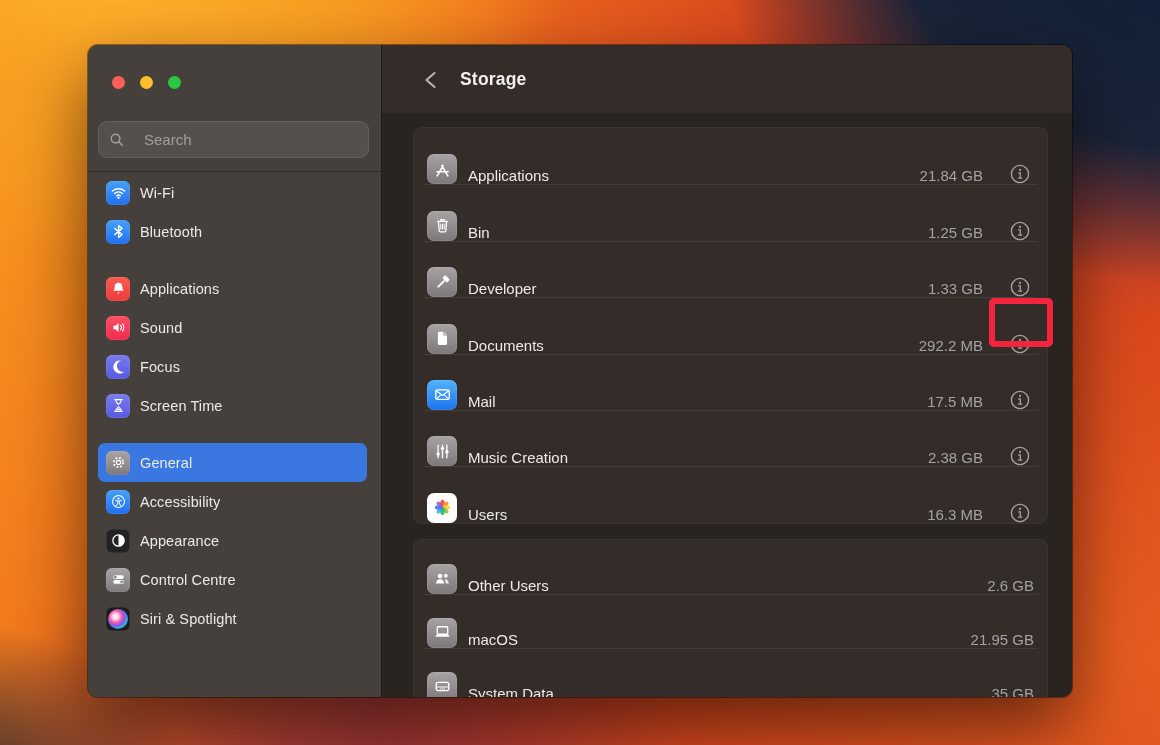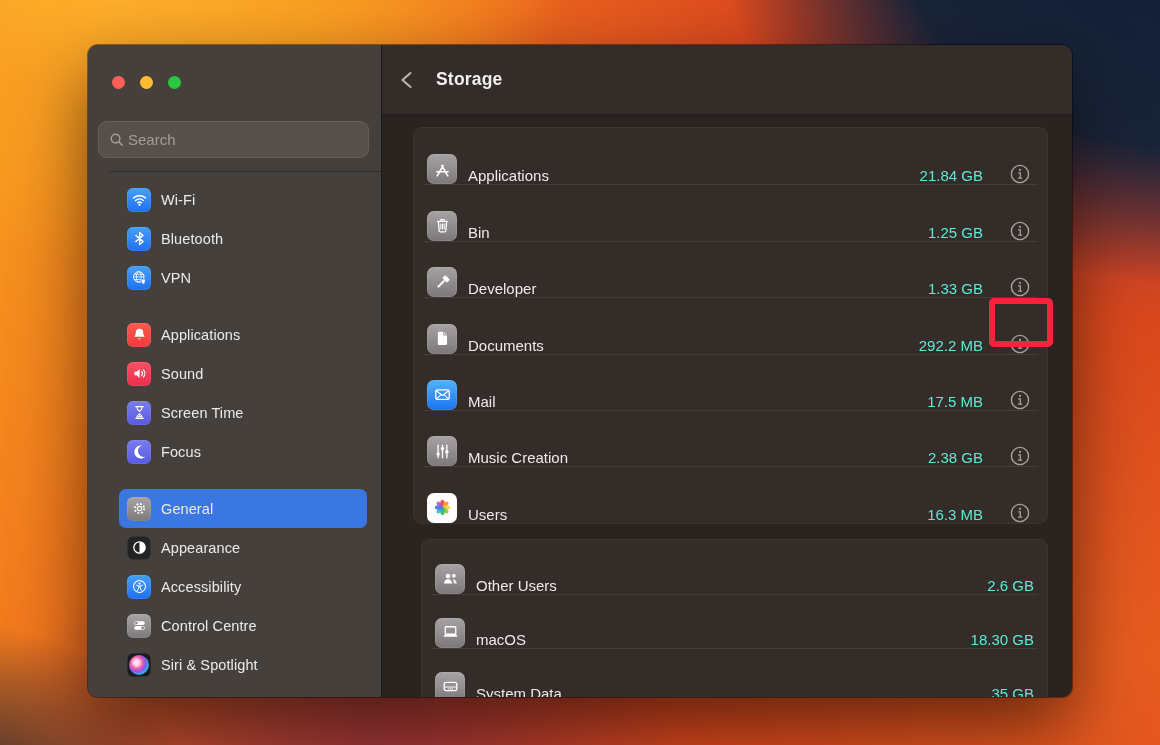--- a/index.html
+++ b/index.html
@@ -20,25 +20,25 @@
     border-radius:10px; overflow:hidden; display:flex;
     box-shadow:0 30px 70px rgba(0,0,0,.55), 0 0 0 1px rgba(0,0,0,.4); background:#45403c; }
 
   
   .sidebar { width:294px; flex:none; background:#45403c; border-right:1px solid rgba(0,0,0,.55);
     display:flex; flex-direction:column; }
   .traffic { height:76px; padding:31px 0 0 24px; display:flex; gap:15px; }
   .light { width:13px; height:13px; border-radius:50%; }
   .search-field { margin:0 12px 13px 10px; height:37px; border-radius:9px;
     background:rgba(130,122,116,.28); border:1px solid rgba(255,255,255,.09);
-    display:flex; align-items:center; padding:0 10px; gap:4px; }
+    display:flex; align-items:center; padding:0 10px; gap:20px; }
   .search-field input { flex:1; background:transparent; border:none; outline:none;
     font-size:15px; color:#ece9e7; font-family:inherit; }
   .search-field input::placeholder { color:#a39d98; }
-  .side-list { flex:1; border-top:1px solid rgba(0,0,0,.3); padding-top:8px; overflow:hidden;margin-left:21px; }
+  .side-list { flex:1; border-top:1px solid rgba(0,0,0,.3); padding-top:1px; overflow:hidden; }
   .side-group { margin-top:0; }
   .side-group + .side-group { margin-top:18px; }
   .side-item { height:39px; margin:0 14px 0 10px; border-radius:7px; display:flex;
     align-items:center; gap:10px; padding:0 8px; cursor:default; }
   .side-item.selected { background:#3b77e0;text-align:center; }
   .side-label { font-size:14.5px; color:#eceae8; letter-spacing:.1px; }
   .tile { flex:none; display:flex; align-items:center; justify-content:center; }
   .tile-sm { width:24px; height:24px; border-radius:6px; box-shadow:inset 0 0 0 .5px rgba(255,255,255,.15); }
   .tile-lg { width:30px; height:30px; border-radius:7px; box-shadow:inset 0 0 0 .5px rgba(255,255,255,.18); }
   .t-blue   { background:linear-gradient(180deg,#46a0f8,#2170f0); }
@@ -50,32 +50,32 @@
   .t-black  { background:#232325; }
   .t-white  { background:#fdfdfd; }
   .t-mail   { background:linear-gradient(180deg,#52b3fb,#1c73ee); }
   .t-siri   { background:#1c1c1e; position:relative; overflow:hidden; }
   .t-siri::after { content:""; position:absolute; inset:2px; border-radius:50%;
     background:radial-gradient(circle at 38% 38%, #eef6ff 0%, #ffd7ee 16%, #f45fa6 34%, #8a55ec 52%, #2fb1ef 68%, #1b5f46 84%, #123); }
 
   
   .main { flex:1; display:flex; flex-direction:column; background:#2a2420; }
   .main-header { height:70px; flex:none; background:#332c28; border-bottom:1px solid rgba(0,0,0,.32);
-    display:flex; align-items:center; padding-left:12px; }
+    display:flex; align-items:center; padding-left:36px; }
   .back-btn { width:24px; height:24px; display:flex; align-items:center; justify-content:center; cursor:default; }
   .page-title { margin-left:18px; font-size:17.5px; font-weight:700; color:#f2f0ee; letter-spacing:.2px; }
   .main-content { flex:1; padding:12px 24px 0 31px; }
   .card { background:#332c28; border:1px solid rgba(255,255,255,.045); border-radius:9px; overflow:hidden; }
-  .card + .card { margin-top:15px;margin-left:8px; }
+  .card + .card { margin-top:15px; }
   .srow { position:relative; height:56.4px; display:flex; align-items:flex-end; padding:0 17px 0 13px; gap:11px; }
   .card2 .srow { height:54px; padding-right:13px; }
   .srow + .srow::before { content:""; position:absolute; left:9px; right:9px; top:0; height:1px;
     background:rgba(240,230,224,.09); }
   .srow-label { font-size:15px; color:#edeae8; }
-  .srow-value { margin-left:auto; font-size:15px; color:#5eead4; }
+  .srow-value { margin-left:auto; font-size:15px; color:#a3a3a3; }
   .info-btn { flex:none; margin-left:16px; width:20px; height:20px; display:flex;
     align-items:center; justify-content:center; cursor:default; }
 
   
   .annotation-box { position:absolute; left:989px; top:298px; width:64px; height:49px;
     border:6px solid #f5243e; border-radius:5px; }
 
   svg { display:block; }
 </style>
 </head>
@@ -113,31 +113,20 @@
               <span class="side-label">Wi-Fi</span>
             </div>
             <div class="side-item">
               <span class="tile tile-sm t-blue">
                 <svg width="17" height="17" viewBox="0 0 24 24">
                   <path d="M6.8 7.6 17 16.4 12.2 20.6 12.2 3.4 17 7.6 6.8 16.4" fill="none" stroke="#fff" stroke-width="1.9" stroke-linejoin="round" stroke-linecap="round"></path>
                 </svg>
               </span>
               <span class="side-label">Bluetooth</span>
             </div>
-            <div class="side-item">
-              <span class="tile tile-sm t-blue">
-                <svg width="17" height="17" viewBox="0 0 24 24">
-                  <circle cx="11" cy="11.2" r="7.4" fill="none" stroke="#fff" stroke-width="1.4"></circle>
-                  <ellipse cx="11" cy="11.2" rx="3.3" ry="7.4" fill="none" stroke="#fff" stroke-width="1.1"></ellipse>
-                  <path d="M3.7 11.2h14.6M4.8 7.5h12.4M4.8 14.9h12.4" fill="none" stroke="#fff" stroke-width="1.1"></path>
-                  <path d="M14.6 13.8c1.7 1 3.7 1 5.4 0v3.4c0 2.4-1.9 3.8-2.7 4.2-.8-.4-2.7-1.8-2.7-4.2z" fill="#fff" stroke="#2f7cf4" stroke-width=".8"></path>
-                </svg>
-              </span>
-              <span class="side-label">VPN</span>
-            </div>
           </div>
           <div class="side-group">
             <div class="side-item">
               <span class="tile tile-sm t-red">
                 <svg width="17" height="17" viewBox="0 0 24 24">
                   <path d="M12 3.8c-3.3 0-5.3 2.4-5.3 5.5 0 3.7-1.3 5-2.3 5.9h15.2c-1-.9-2.3-2.2-2.3-5.9 0-3.1-2-5.5-5.3-5.5z" fill="#fff"></path>
                   <path d="M10.2 17.6a1.9 1.9 0 0 0 3.6 0z" fill="#fff"></path>
                 </svg>
               </span>
               <span class="side-label">Applications</span>
@@ -148,64 +137,64 @@
                   <path d="M4.8 9.4v5.2h3.1l4.2 3.6V5.8L7.9 9.4z" fill="#fff"></path>
                   <path d="M15 9.1c1.6 1.7 1.6 4.1 0 5.8" fill="none" stroke="#fff" stroke-width="1.6" stroke-linecap="round"></path>
                   <path d="M17.5 7c2.7 2.8 2.7 7.2 0 10" fill="none" stroke="#fff" stroke-width="1.6" stroke-linecap="round"></path>
                 </svg>
               </span>
               <span class="side-label">Sound</span>
             </div>
             <div class="side-item">
               <span class="tile tile-sm t-indigo">
                 <svg width="17" height="17" viewBox="0 0 24 24">
+                  <path d="M15.6 3.5a9.3 9.3 0 1 0 5 15.7A7.6 7.6 0 0 1 15.6 3.5z" fill="#fff"></path>
+                </svg>
+              </span>
+              <span class="side-label">Focus</span>
+            </div>
+            <div class="side-item">
+              <span class="tile tile-sm t-indigo">
+                <svg width="17" height="17" viewBox="0 0 24 24">
                   <path d="M6.8 3.8h10.4M6.8 20.2h10.4" stroke="#fff" stroke-width="1.7" stroke-linecap="round" fill="none"></path>
                   <path d="M8.2 3.8c0 3.5 1.9 5.3 3.8 6.7 1.9-1.4 3.8-3.2 3.8-6.7M8.2 20.2c0-3.5 1.9-5.3 3.8-6.7 1.9 1.4 3.8 3.2 3.8 6.7" stroke="#fff" stroke-width="1.5" fill="none"></path>
                   <path d="M9.5 18.8c.5-1.5 1.4-2.4 2.5-3.2 1.1.8 2 1.7 2.5 3.2z" fill="#fff"></path>
                 </svg>
               </span>
               <span class="side-label">Screen Time</span>
-            </div>
-            <div class="side-item">
-              <span class="tile tile-sm t-indigo">
-                <svg width="17" height="17" viewBox="0 0 24 24">
-                  <path d="M15.6 3.5a9.3 9.3 0 1 0 5 15.7A7.6 7.6 0 0 1 15.6 3.5z" fill="#fff"></path>
-                </svg>
-              </span>
-              <span class="side-label">Focus</span>
             </div>
           </div>
           <div class="side-group">
             <div class="side-item selected">
               <span class="tile tile-sm t-gray">
                 <svg width="17" height="17" viewBox="0 0 24 24">
                   <circle cx="12" cy="12" r="3" fill="none" stroke="#fff" stroke-width="1.6"></circle>
                   <circle cx="12" cy="12" r="6.6" fill="none" stroke="#fff" stroke-width="2.6" stroke-dasharray="2.6 2.58"></circle>
                 </svg>
               </span>
               <span class="side-label">General</span>
             </div>
             <div class="side-item">
-              <span class="tile tile-sm t-black">
-                <svg width="17" height="17" viewBox="0 0 24 24">
-                  <circle cx="12" cy="12" r="8" fill="none" stroke="#fff" stroke-width="1.8"></circle>
-                  <path d="M12 4a8 8 0 0 1 0 16z" fill="#fff"></path>
-                </svg>
-              </span>
-              <span class="side-label">Appearance</span>
-            </div>
-            <div class="side-item">
               <span class="tile tile-sm t-blue">
                 <svg width="17" height="17" viewBox="0 0 24 24">
                   <circle cx="12" cy="12" r="8.4" fill="none" stroke="#fff" stroke-width="1.5"></circle>
                   <circle cx="12" cy="7.9" r="1.6" fill="#fff"></circle>
                   <path d="M7.8 10.3l3.2 1.1v2.5l-1.7 3.8M16.2 10.3l-3.2 1.1v2.5l1.7 3.8M11 11.4h2" fill="none" stroke="#fff" stroke-width="1.4" stroke-linecap="round"></path>
                 </svg>
               </span>
               <span class="side-label">Accessibility</span>
+            </div>
+            <div class="side-item">
+              <span class="tile tile-sm t-black">
+                <svg width="17" height="17" viewBox="0 0 24 24">
+                  <circle cx="12" cy="12" r="8" fill="none" stroke="#fff" stroke-width="1.8"></circle>
+                  <path d="M12 4a8 8 0 0 1 0 16z" fill="#fff"></path>
+                </svg>
+              </span>
+              <span class="side-label">Appearance</span>
             </div>
             <div class="side-item">
               <span class="tile tile-sm t-gray">
                 <svg width="17" height="17" viewBox="0 0 24 24">
                   <rect x="4.6" y="5.9" width="14.8" height="5.4" rx="2.7" fill="#fff"></rect>
                   <circle cx="7.6" cy="8.6" r="2" fill="#8b8789"></circle>
                   <rect x="4.6" y="12.7" width="14.8" height="5.4" rx="2.7" fill="#fff"></rect>
                   <circle cx="16.4" cy="15.4" r="2" fill="#8b8789"></circle>
                 </svg>
               </span>
@@ -378,21 +367,21 @@
               <span class="srow-value">2.6 GB</span>
             </div>
             <div class="srow">
               <span class="tile tile-lg t-gray-lg">
                 <svg width="21" height="21" viewBox="0 0 24 24">
                   <rect x="6" y="5.4" width="12" height="8.6" rx="1.1" fill="none" stroke="#fff" stroke-width="1.5"></rect>
                   <path d="M3.9 16.8h16.2l-1.4-2.4H5.3z" fill="#fff"></path>
                 </svg>
               </span>
               <span class="srow-label">macOS</span>
-              <span class="srow-value">18.30 GB</span>
+              <span class="srow-value">21.95 GB</span>
             </div>
             <div class="srow">
               <span class="tile tile-lg t-gray-lg">
                 <svg width="21" height="21" viewBox="0 0 24 24">
                   <rect x="4.8" y="7.2" width="14.4" height="9.6" rx="2.4" fill="none" stroke="#fff" stroke-width="1.5"></rect>
                   <path d="M5.4 12.6h13.2" stroke="#fff" stroke-width="1.1"></path>
                   <circle cx="10.2" cy="14.8" r=".75" fill="#fff"></circle>
                   <circle cx="12.2" cy="14.8" r=".75" fill="#fff"></circle>
                   <circle cx="14.2" cy="14.8" r=".75" fill="#fff"></circle>
                 </svg>

